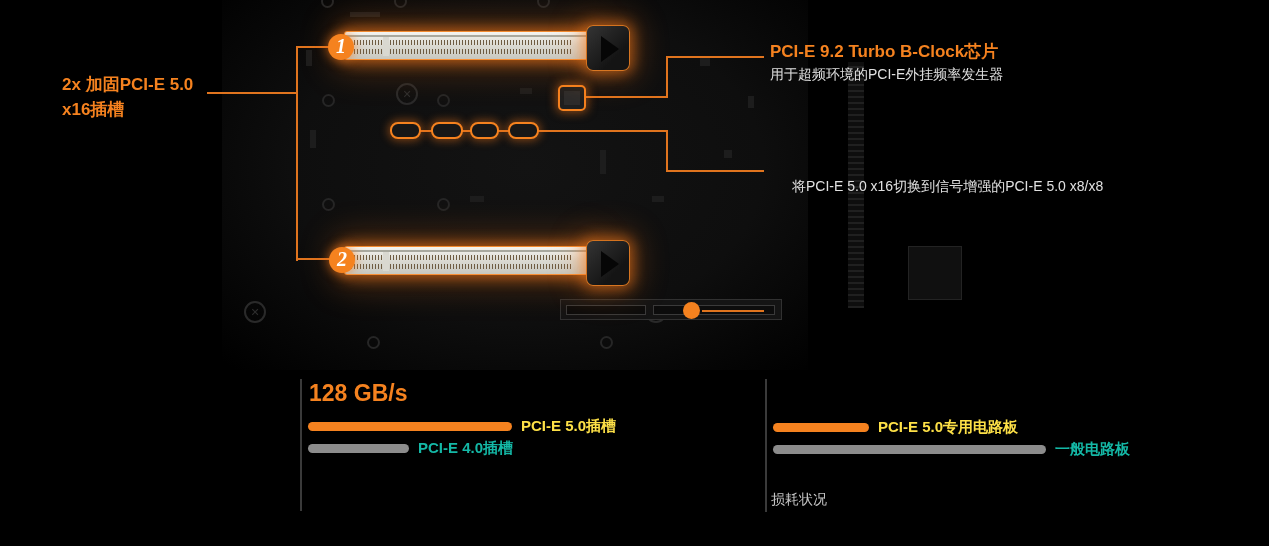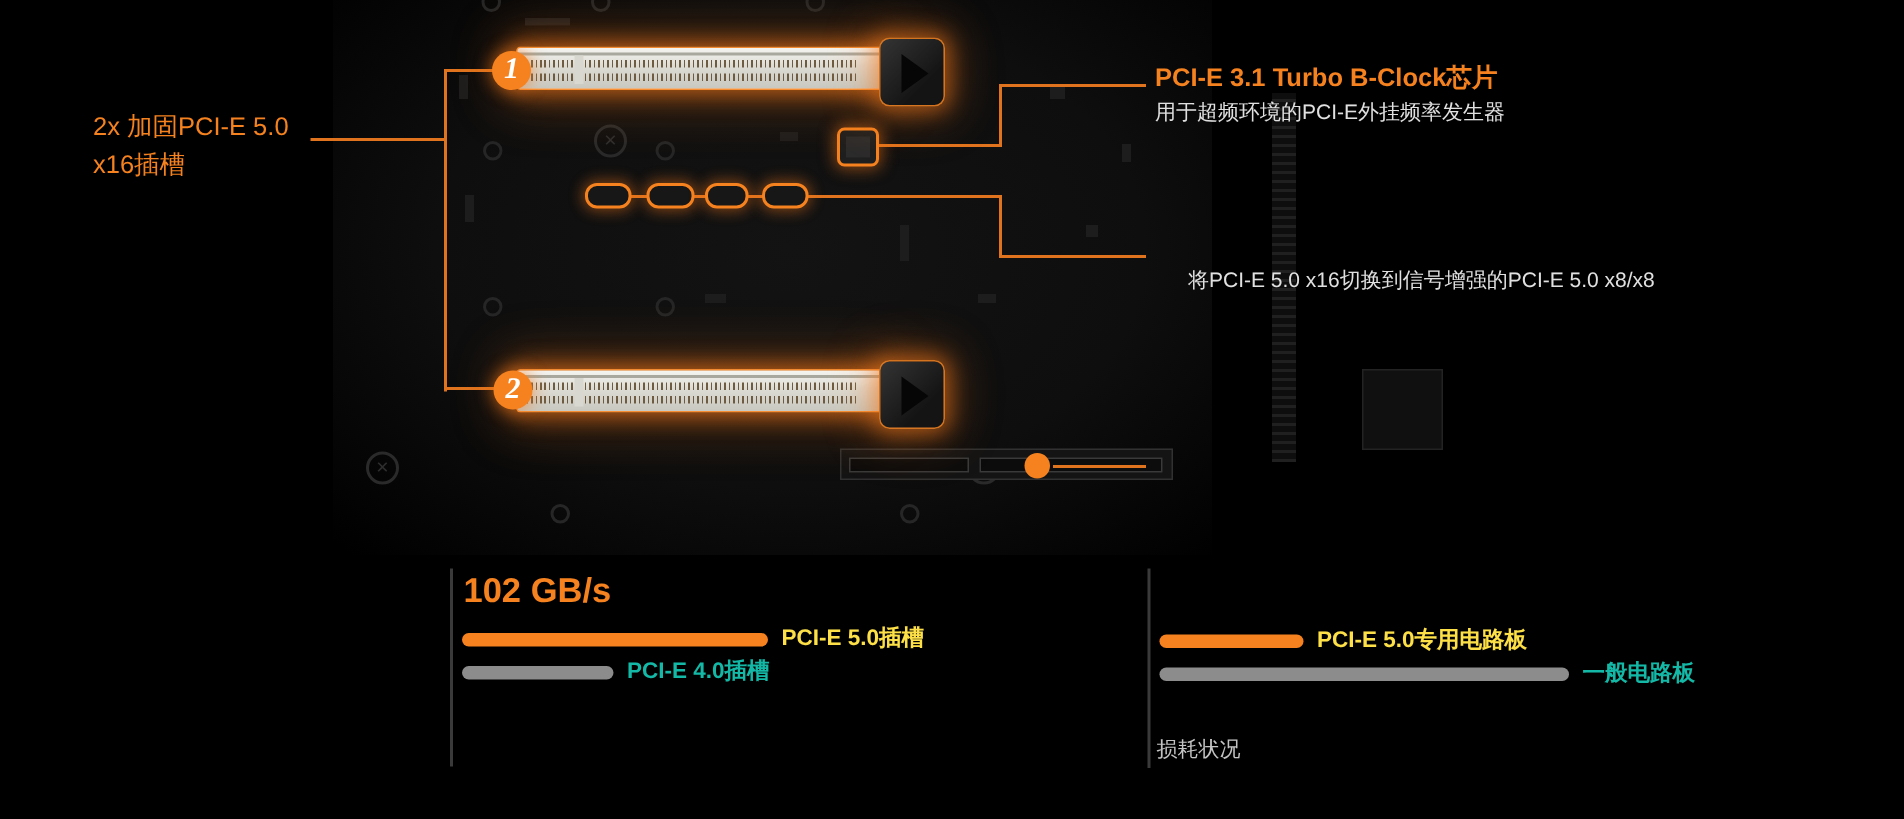--- a/index.html
+++ b/index.html
@@ -45,21 +45,21 @@
   .dot { position:absolute; width:17px; height:17px; border-radius:50%; background:#f5821f; }
   .chip-hl { position:absolute; left:558px; top:85px; width:28px; height:26px; border:2px solid #f5821f;
       border-radius:5px; background:#1f1f1f; box-shadow:0 0 10px 2px rgba(244,120,26,.5); }
   .chip-hl i { position:absolute; left:4px; top:4px; right:4px; bottom:4px; background:#2c2c2c; display:block; }
   .sw { position:absolute; top:122px; height:17px; border:2px solid #f5821f; border-radius:8px;
       background:#171717; box-shadow:0 0 9px 2px rgba(244,120,26,.45); }
 
   
   .co-title { position:absolute; color:#f5821f; font-weight:bold; font-size:17px; white-space:nowrap; }
   .co-sub   { position:absolute; color:#e0e0e0; font-size:14px; white-space:nowrap; }
-  .co-slots { position:absolute; left:62px; top:72px; color:#f5821f; font-weight:normal; font-size:17px; line-height:25px; }
+  .co-slots { position:absolute; left:62px; top:72px; color:#f5821f; font-weight:bold; font-size:17px; line-height:25px; }
 
   
   .axis { position:absolute; width:2px; background:#3a3a3a; }
   .chart-title { position:absolute; color:#f5821f; font-weight:bold; font-size:23px; white-space:nowrap; }
   .bar { position:absolute; height:9px; border-radius:5px; }
   .bar-label { position:absolute; font-weight:bold; font-size:15px; white-space:nowrap; line-height:18px; }
   .bar-label.orange { color:#fde047; }
   .bar-label.gray { color:#14b8a6; }
   .chart-foot { position:absolute; color:#c4c4c4; font-size:14px; }
 </style>
@@ -142,28 +142,28 @@
   <div class="latch" style="top:240px">
       <div class="chev"></div>
     </div>
   <div class="badge" style="left:329px;top:247px">2</div>
 
   <div class="co-slots">
     <div>2x 加固PCI-E 5.0</div>
     <div>x16插槽</div>
   </div>
 
-  <div class="co-title" style="left:770px;top:40px">PCI-E 3.1 Turbo B-Clock芯片</div>
+  <div class="co-title" style="left:770px;top:40px">PCI-E 9.2 Turbo B-Clock芯片</div>
   <div class="co-sub" style="left:770px;top:66px">用于超频环境的PCI-E外挂频率发生器</div>
 
   <div class="co-sub" style="left:792px;top:178px">将PCI-E 5.0 x16切换到信号增强的PCI-E 5.0 x8/x8</div>
 
 
   <div class="axis" style="left:300px;top:379px;height:132px"></div>
-  <div class="chart-title" style="left:309px;top:380px">102 GB/s</div>
+  <div class="chart-title" style="left:309px;top:380px">128 GB/s</div>
   <div class="bar" style="left: 308px; top: 422px; width: 204px; background: rgb(245, 130, 31);"></div>
   <div class="bar-label orange" style="left:521px;top:417px">PCI-E 5.0插槽</div>
   <div class="bar" style="left: 308px; top: 444px; width: 101px; background: rgb(140, 140, 140);"></div>
   <div class="bar-label gray" style="left:418px;top:439px">PCI-E 4.0插槽</div>
 
   <div class="axis" style="left:765px;top:379px;height:133px"></div>
   <div class="bar" style="left: 773px; top: 423px; width: 96px; background: rgb(245, 130, 31);"></div>
   <div class="bar-label orange" style="left:878px;top:418px">PCI-E 5.0专用电路板</div>
   <div class="bar" style="left: 773px; top: 445px; width: 273px; background: rgb(140, 140, 140);"></div>
   <div class="bar-label gray" style="left:1055px;top:440px">一般电路板</div>

